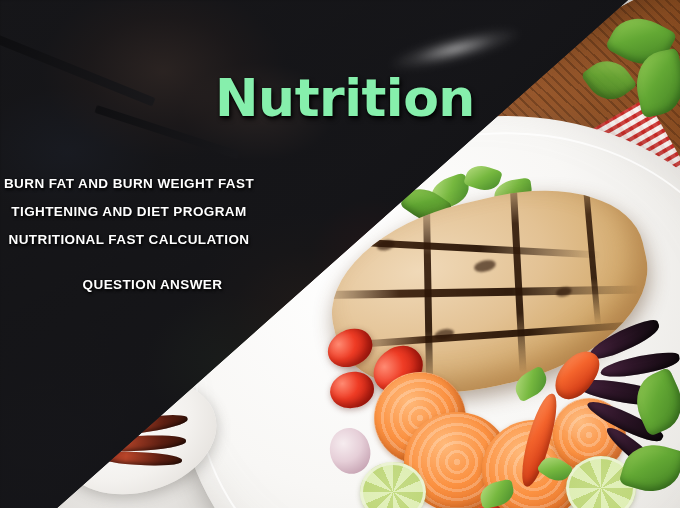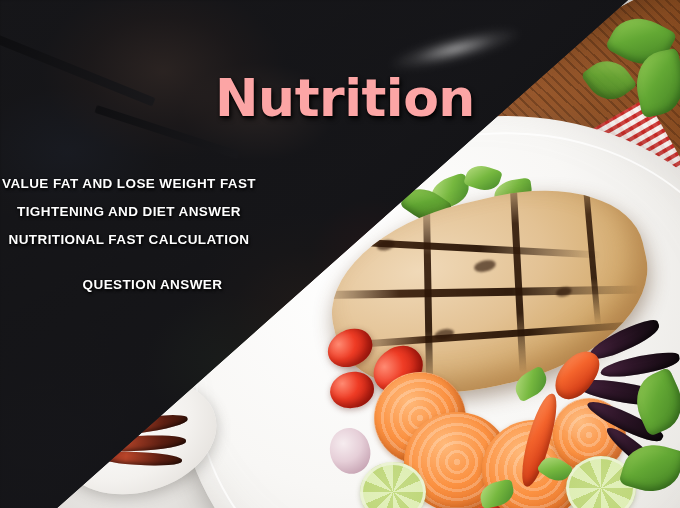--- a/index.html
+++ b/index.html
@@ -189,21 +189,21 @@
     transform:rotate(-14deg);
     background:radial-gradient(ellipse, rgba(255,255,255,.58) 0%, rgba(255,255,255,.12) 45%, rgba(255,255,255,0) 75%);
     filter:blur(3px);
     pointer-events:none;
   }
 
   
   .title {
     position:absolute; left:60px; top:20px; width:570px;
     text-align:center;
-    color:#fca5a5;
+    color:#86efac;
     font-family:"DejaVu Sans","Liberation Sans",sans-serif;
     font-weight:bold;
     font-size:52px;
     line-height:52px;
     letter-spacing:-.5px;
     text-shadow: 2px 3px 5px rgba(0,0,0,.85), 0 1px 2px rgba(0,0,0,.9);
     white-space:pre-line;
   }
   .title .t-line { display:block; }
 
@@ -310,19 +310,19 @@
     <div class="dark-overlay"></div>
   </div>
 
   <div class="rim-glow"></div>
 
   <h1 class="title">
     <span class="t-line">Nutrition</span>
   </h1>
 
   <div class="bullets">
-    <div class="bullet">VALUE FAT AND LOSE WEIGHT FAST</div>
-    <div class="bullet">TIGHTENING AND DIET ANSWER</div>
+    <div class="bullet">BURN FAT AND BURN WEIGHT FAST</div>
+    <div class="bullet">TIGHTENING AND DIET PROGRAM</div>
     <div class="bullet">NUTRITIONAL FAST CALCULATION</div>
     <div class="bullet gap">QUESTION ANSWER</div>
   </div>
 
 </div>
 
 </body></html>

